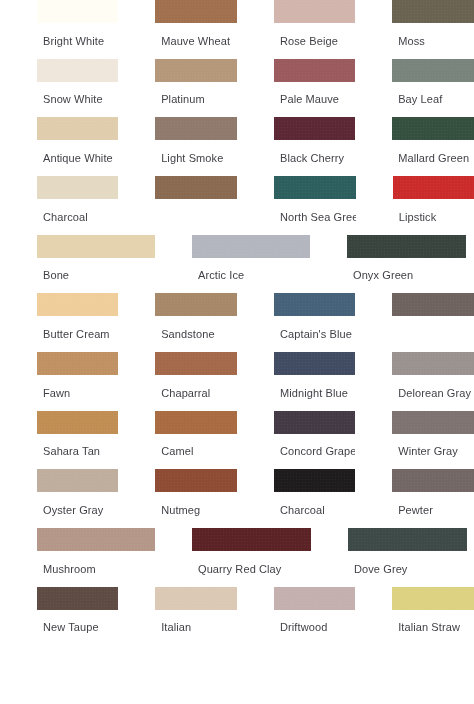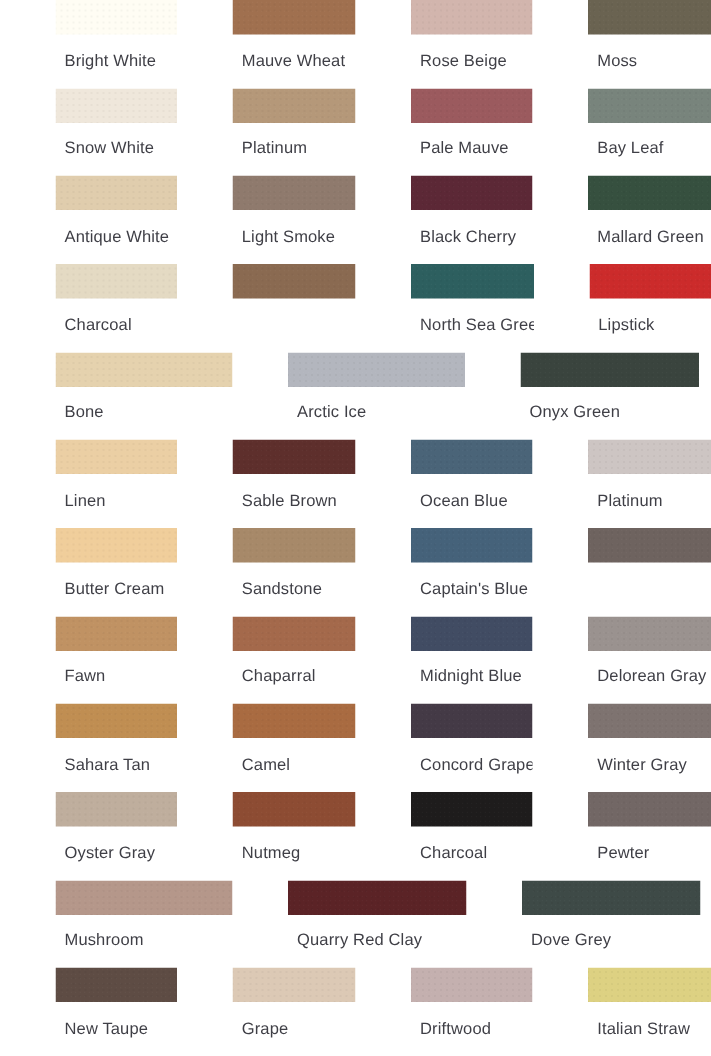--- a/index.html
+++ b/index.html
@@ -192,46 +192,20 @@
       </div>
       <div class="swatch-cell c3">
         <div class="swatch-chip" style="background-color: rgb(58, 68, 62);"></div>
         <div class="swatch-label-area">
           <span class="swatch-label">Onyx Green</span>
         </div>
       </div>
     </div>
     <div class="swatch-row">
       <div class="swatch-cell c0">
-        <div class="swatch-chip" style="background-color: rgb(235, 207, 164);"></div>
-        <div class="swatch-label-area">
-          <span class="swatch-label">Linen</span>
-        </div>
-      </div>
-      <div class="swatch-cell c1">
-        <div class="swatch-chip" style="background-color: rgb(94, 47, 44);"></div>
-        <div class="swatch-label-area">
-          <span class="swatch-label">Sable Brown</span>
-        </div>
-      </div>
-      <div class="swatch-cell c2">
-        <div class="swatch-chip" style="background-color: rgb(74, 100, 120);"></div>
-        <div class="swatch-label-area">
-          <span class="swatch-label">Ocean Blue</span>
-        </div>
-      </div>
-      <div class="swatch-cell c3">
-        <div class="swatch-chip" style="background-color: rgb(205, 197, 195);"></div>
-        <div class="swatch-label-area">
-          <span class="swatch-label">Platinum</span>
-        </div>
-      </div>
-    </div>
-    <div class="swatch-row">
-      <div class="swatch-cell c0">
         <div class="swatch-chip" style="background-color: rgb(240, 206, 155);"></div>
         <div class="swatch-label-area">
           <span class="swatch-label">Butter Cream</span>
         </div>
       </div>
       <div class="swatch-cell c1">
         <div class="swatch-chip" style="background-color: rgb(167, 137, 105);"></div>
         <div class="swatch-label-area">
           <span class="swatch-label">Sandstone</span>
         </div>
@@ -347,21 +321,21 @@
     <div class="swatch-row">
       <div class="swatch-cell c0">
         <div class="swatch-chip" style="background-color: rgb(94, 76, 68);"></div>
         <div class="swatch-label-area">
           <span class="swatch-label">New Taupe</span>
         </div>
       </div>
       <div class="swatch-cell c1">
         <div class="swatch-chip" style="background-color: rgb(220, 201, 181);"></div>
         <div class="swatch-label-area">
-          <span class="swatch-label">Grape</span>
+          <span class="swatch-label">Italian</span>
         </div>
       </div>
       <div class="swatch-cell c2">
         <div class="swatch-chip" style="background-color: rgb(196, 176, 175);"></div>
         <div class="swatch-label-area">
           <span class="swatch-label">Driftwood</span>
         </div>
       </div>
       <div class="swatch-cell c3">
         <div class="swatch-chip" style="background-color: rgb(221, 209, 130);"></div>

